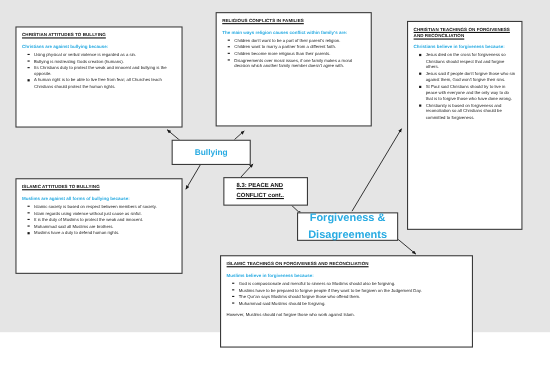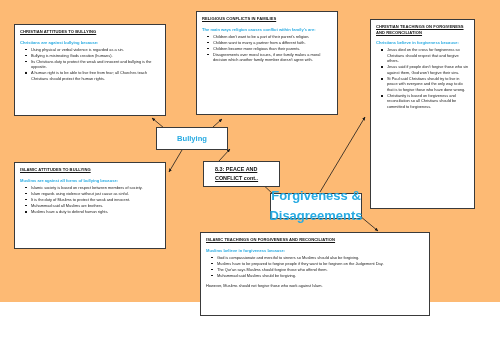--- a/index.html
+++ b/index.html
@@ -7,21 +7,21 @@
     width: 500px;
     height: 354px;
     background: #ffffff;
     font-family: "Liberation Sans", sans-serif;
     overflow: hidden;
   }
   #canvas {
     position: relative;
     width: 500px;
     height: 302px;
-    background: #fdba74;
+    background: #e5e5e5;
   }
   svg#connectors {
     position: absolute;
     left: 0; top: 0;
     width: 500px; height: 354px;
     pointer-events: none;
     z-index: 1;
   }
   .node {
     position: absolute;
@@ -78,21 +78,21 @@
   
   .hub {
     display: flex;
     align-items: center;
     justify-content: center;
     text-align: center;
     color: #29ABE2;
     font-weight: bold;
   }
   .hub.big { font-size: 7.6px; }
-  .hub.two-line { font-size: 13px; line-height: 1.55; }
+  .hub.two-line { font-size: 10px; line-height: 1.55; }
   .hub.title-node {
     color: #111111;
     font-size: 5.4px;
     font-weight: bold;
     line-height: 1.75;
     text-decoration: underline;
     text-align: left;
     justify-content: flex-start;
     padding-left: 11px;
   }

